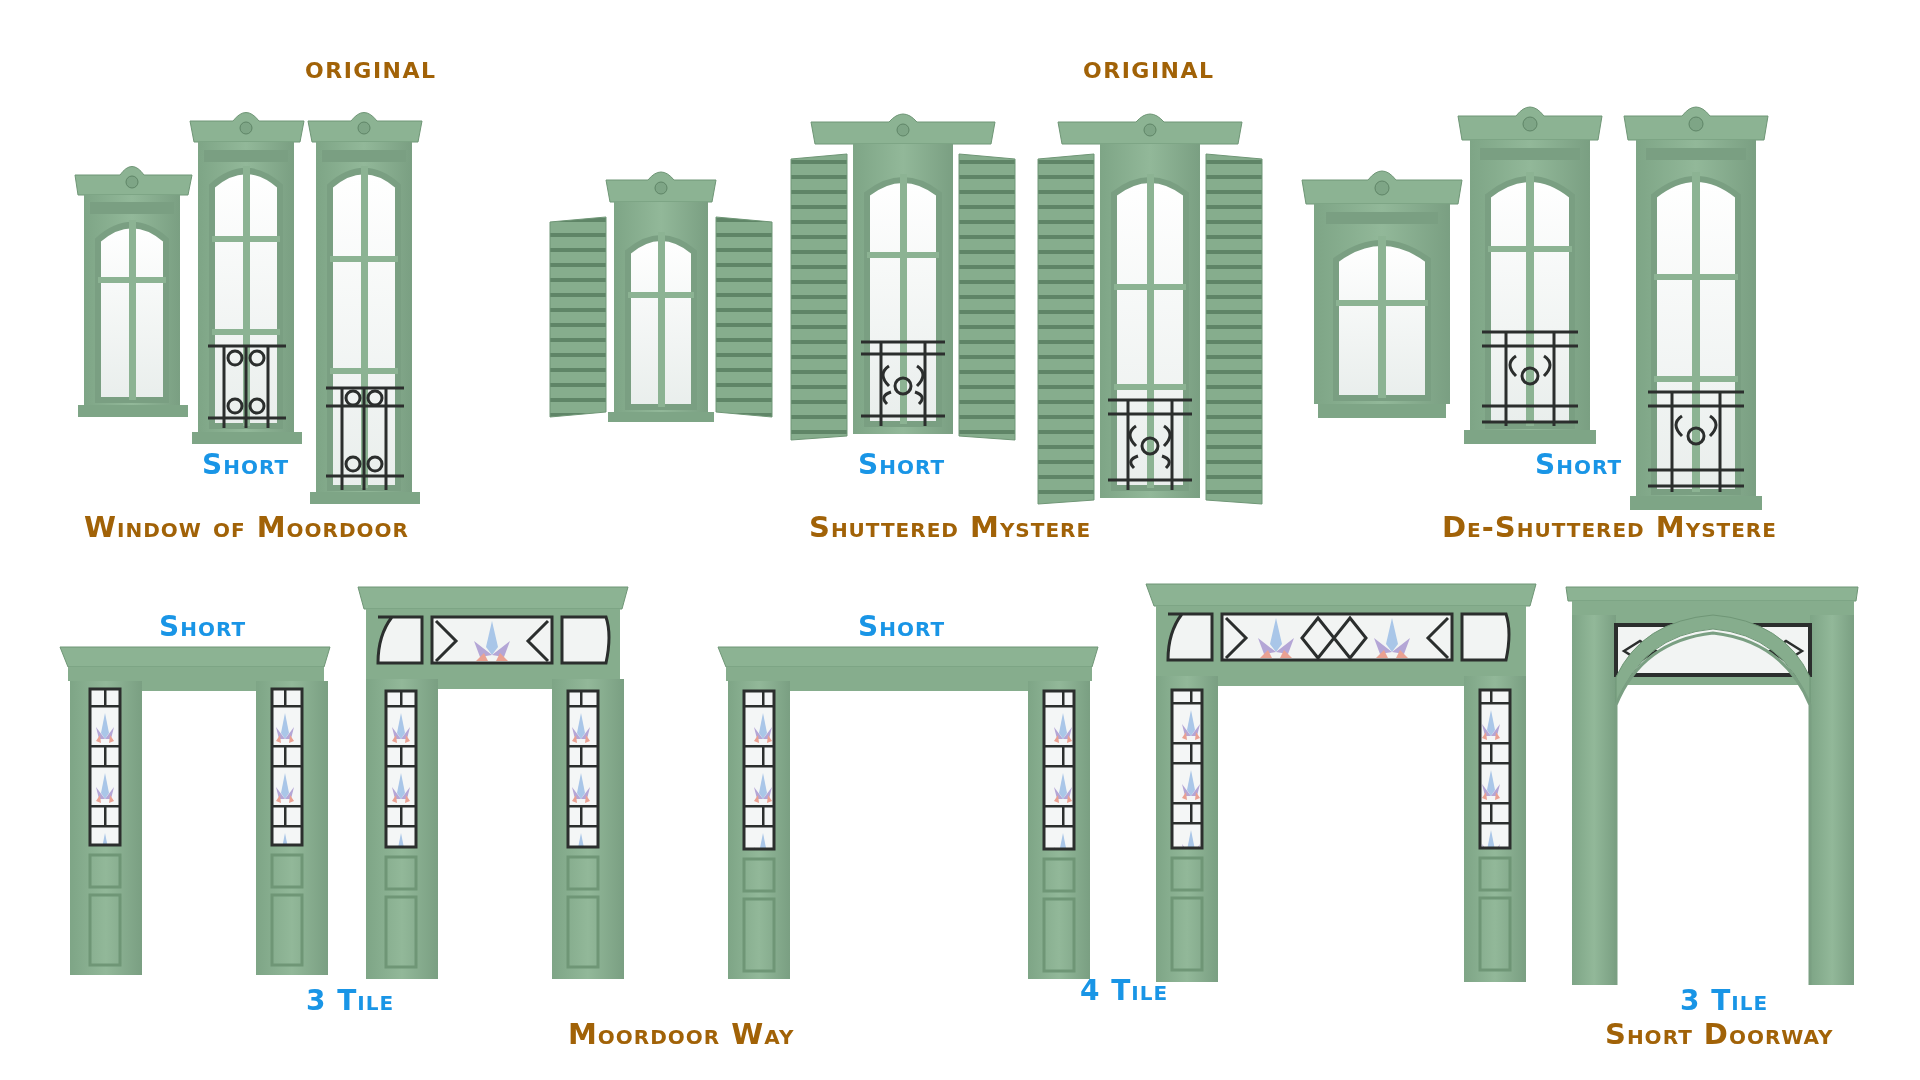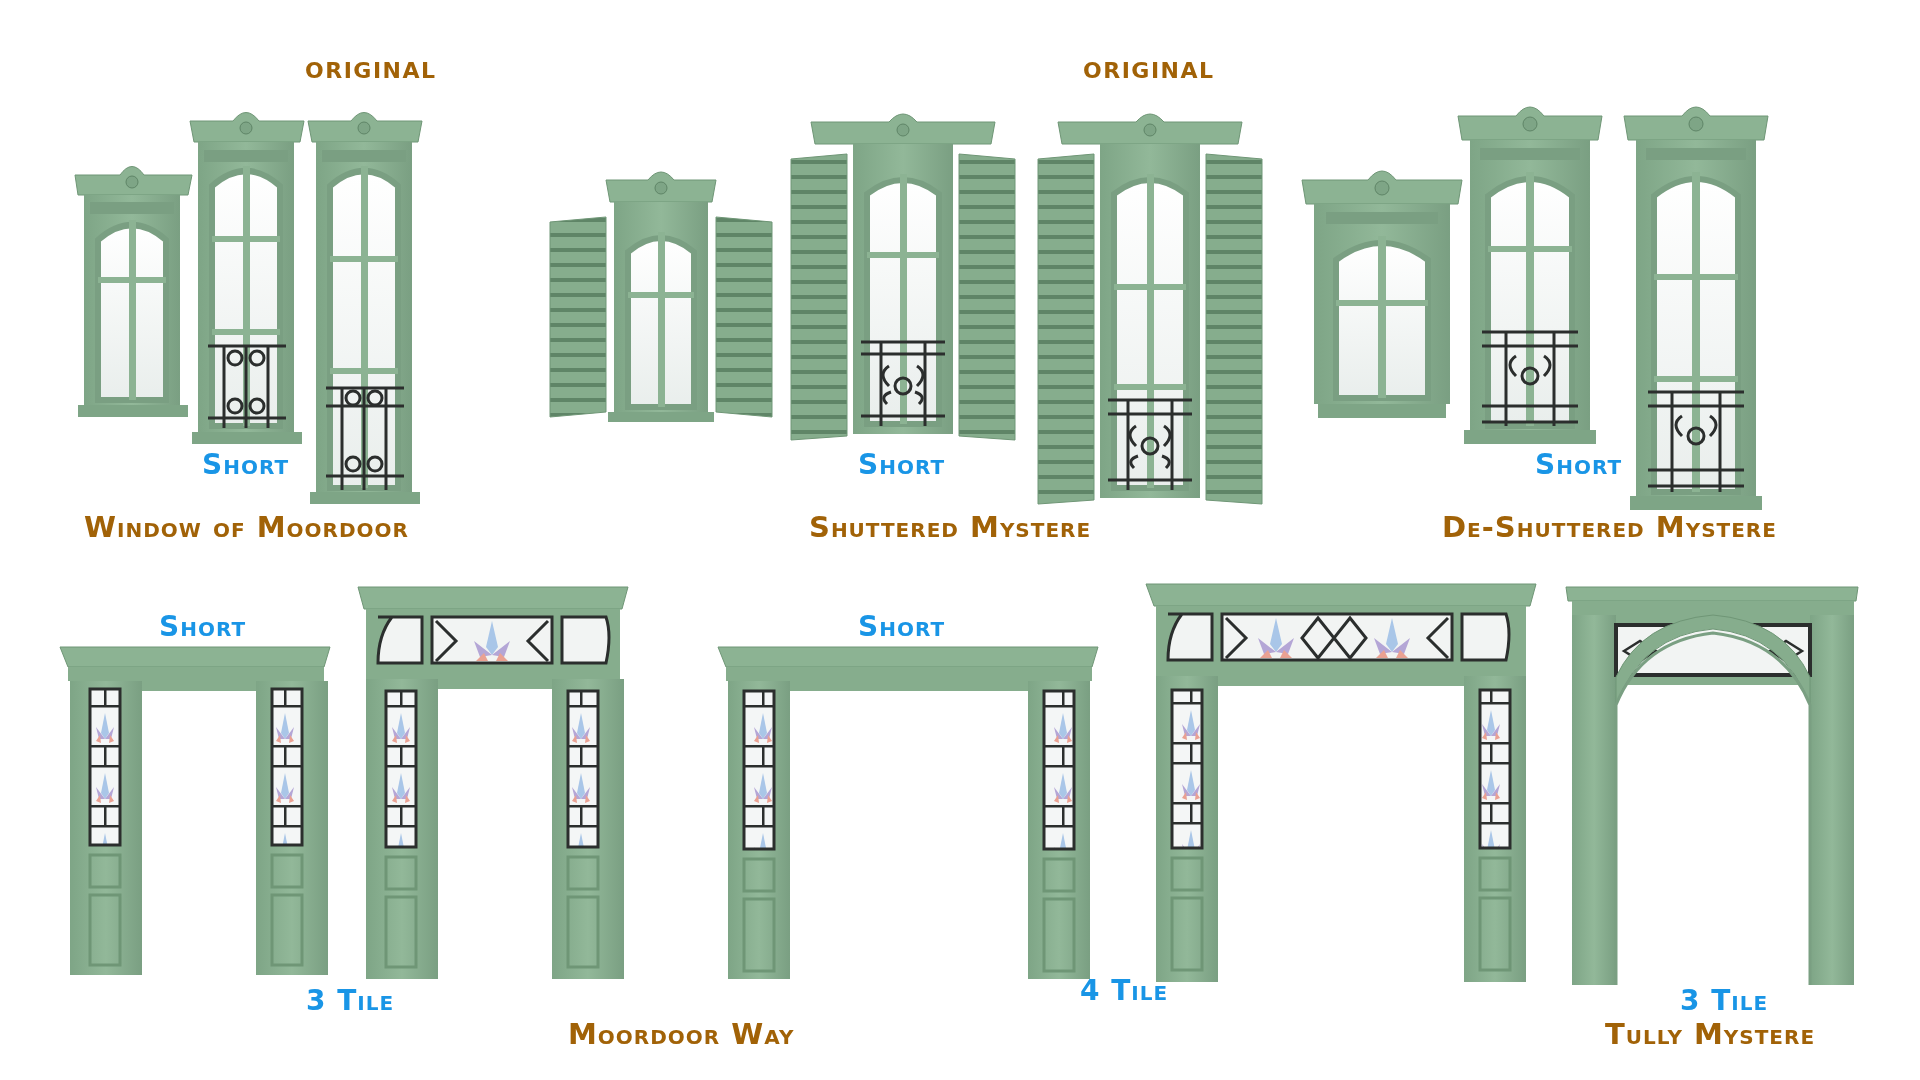--- a/index.html
+++ b/index.html
@@ -51,21 +51,21 @@
 <div class="lbl title" style="left:84px;top:510px;">Window of Moordoor</div>
 <div class="lbl title" style="left:763px;top:510px;margin-left:46px;">Shuttered Mystere</div>
 <div class="lbl title" style="left:1442px;top:510px;text-align:center;">De-Shuttered Mystere</div>
 
 <div class="lbl blue" style="left:159px;top:610px;">Short</div>
 <div class="lbl blue" style="left:858px;top:610px;">Short</div>
 <div class="lbl blue" style="left:306px;top:984px;">3 Tile</div>
 <div class="lbl blue" style="left:1080px;top:974px;">4 Tile</div>
 <div class="lbl blue" style="left:1680px;top:984px;">3 Tile</div>
 <div class="lbl title" style="left:568px;top:1017px;">Moordoor Way</div>
-<div class="lbl title" style="left:1605px;top:1017px;">Tully Mystere</div>
+<div class="lbl title" style="left:1605px;top:1017px;">Short Doorway</div>
 
 <div class="obj" style="left:70px;top:160px;">
   <svg width="124" height="260" viewBox="0 0 124 260">
     <path d="M5 15 L50 15 Q62 -2 74 15 L122 15 L118 35 L8 35 Z" fill="#8cb393" stroke="#6f9676"></path>
     <circle cx="62" cy="22" r="6" fill="#7ea586" stroke="#5f8567"></circle>
     <rect x="14" y="35" width="96" height="210" fill="url(#gFrame)"></rect>
     <rect x="20" y="42" width="84" height="12" fill="#7a9f82"></rect>
     <path d="M28 80 Q62 50 96 80 L96 240 L28 240 Z" fill="url(#gGlass)" stroke="#7a9f82" stroke-width="6"></path>
     <rect x="59" y="60" width="7" height="180" fill="#8cb393"></rect>
     <rect x="28" y="117" width="68" height="6" fill="#8cb393"></rect>

